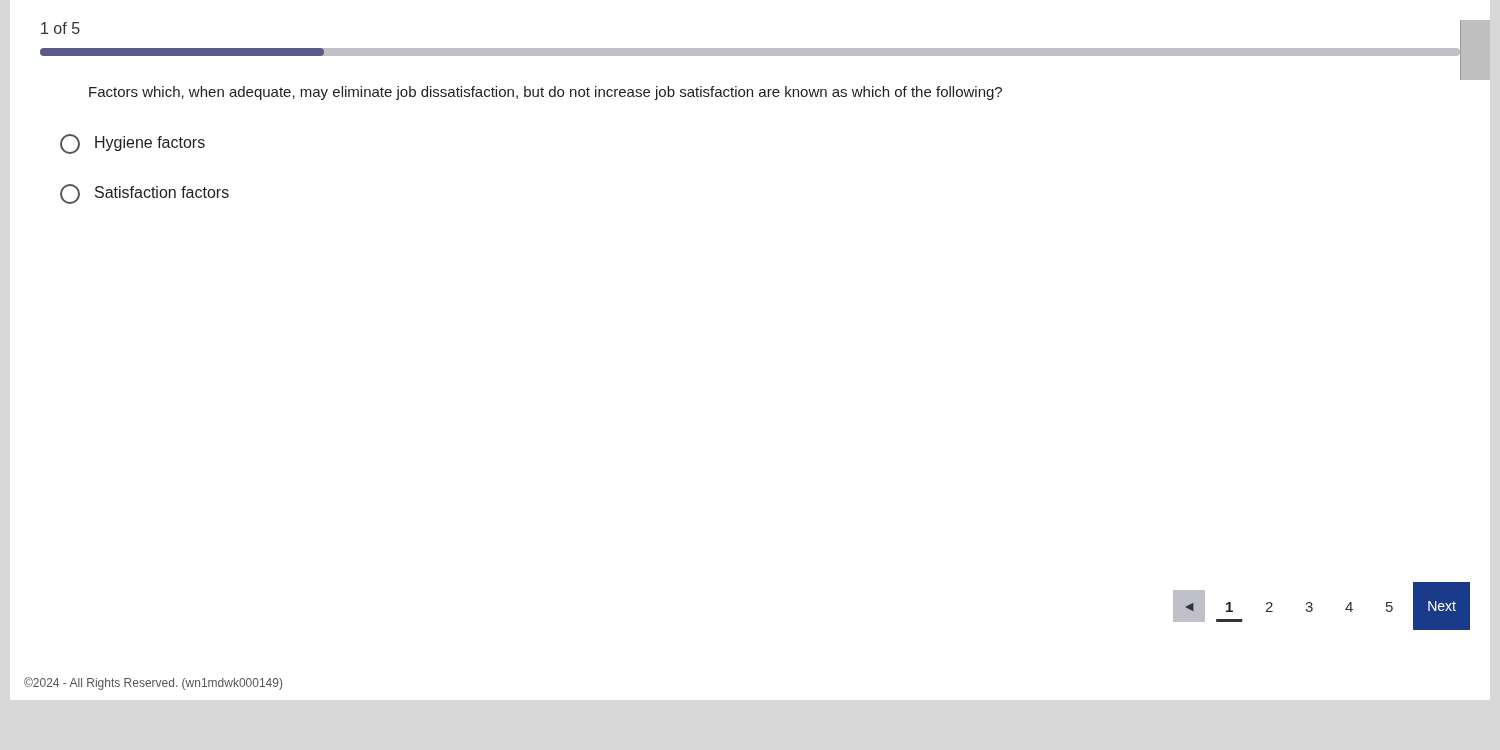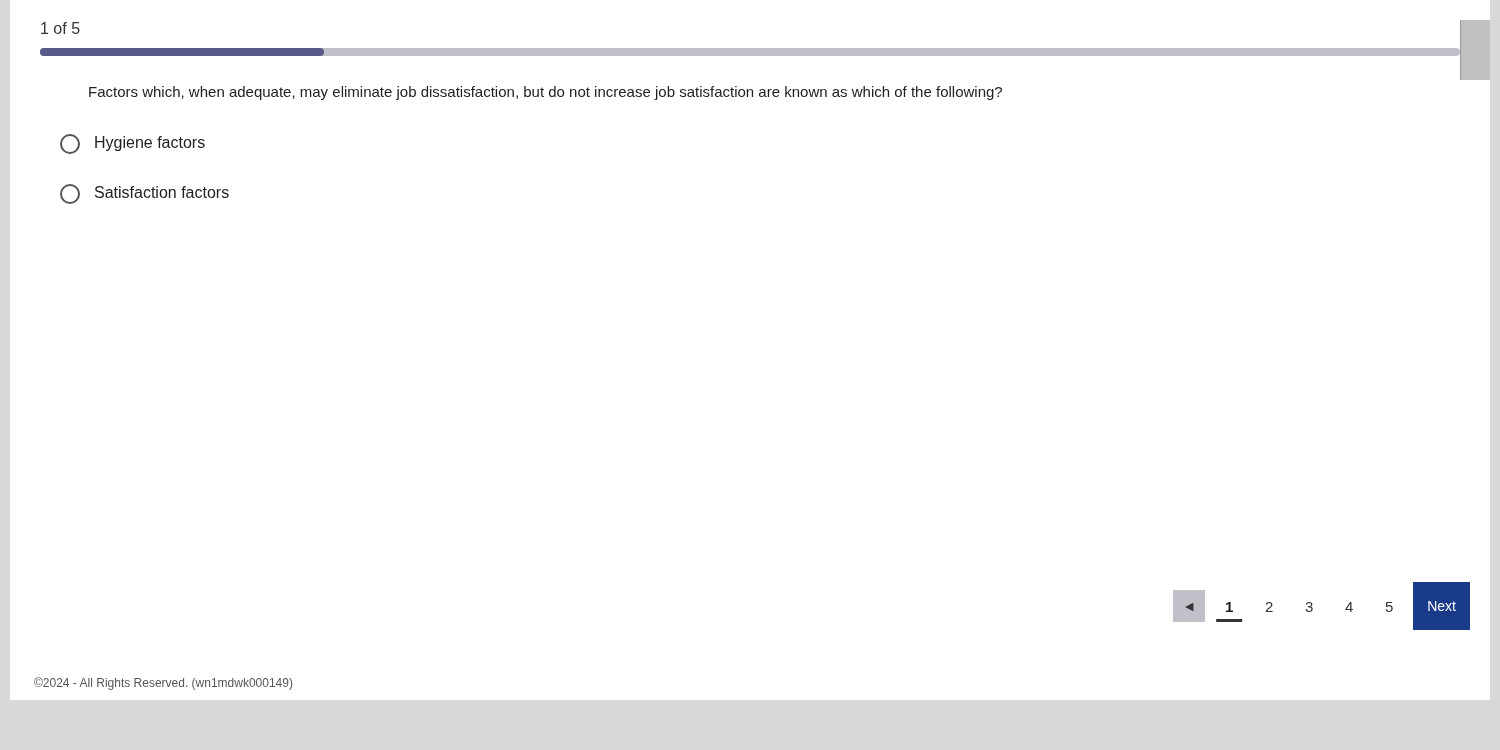--- a/index.html
+++ b/index.html
@@ -159,21 +159,21 @@
       font-size: 14px;
       cursor: pointer;
       height: 36px;
       display: flex;
       align-items: center;
     }
 
     .footer {
       position: absolute;
       bottom: 10px;
-      left: 24px;
+      left: 14px;
       font-size: 12px;
       color: #555;
     }
   </style>
 </head>
 <body>
 
 <div class="main-container">
 
   <div class="top-right-box"></div>

